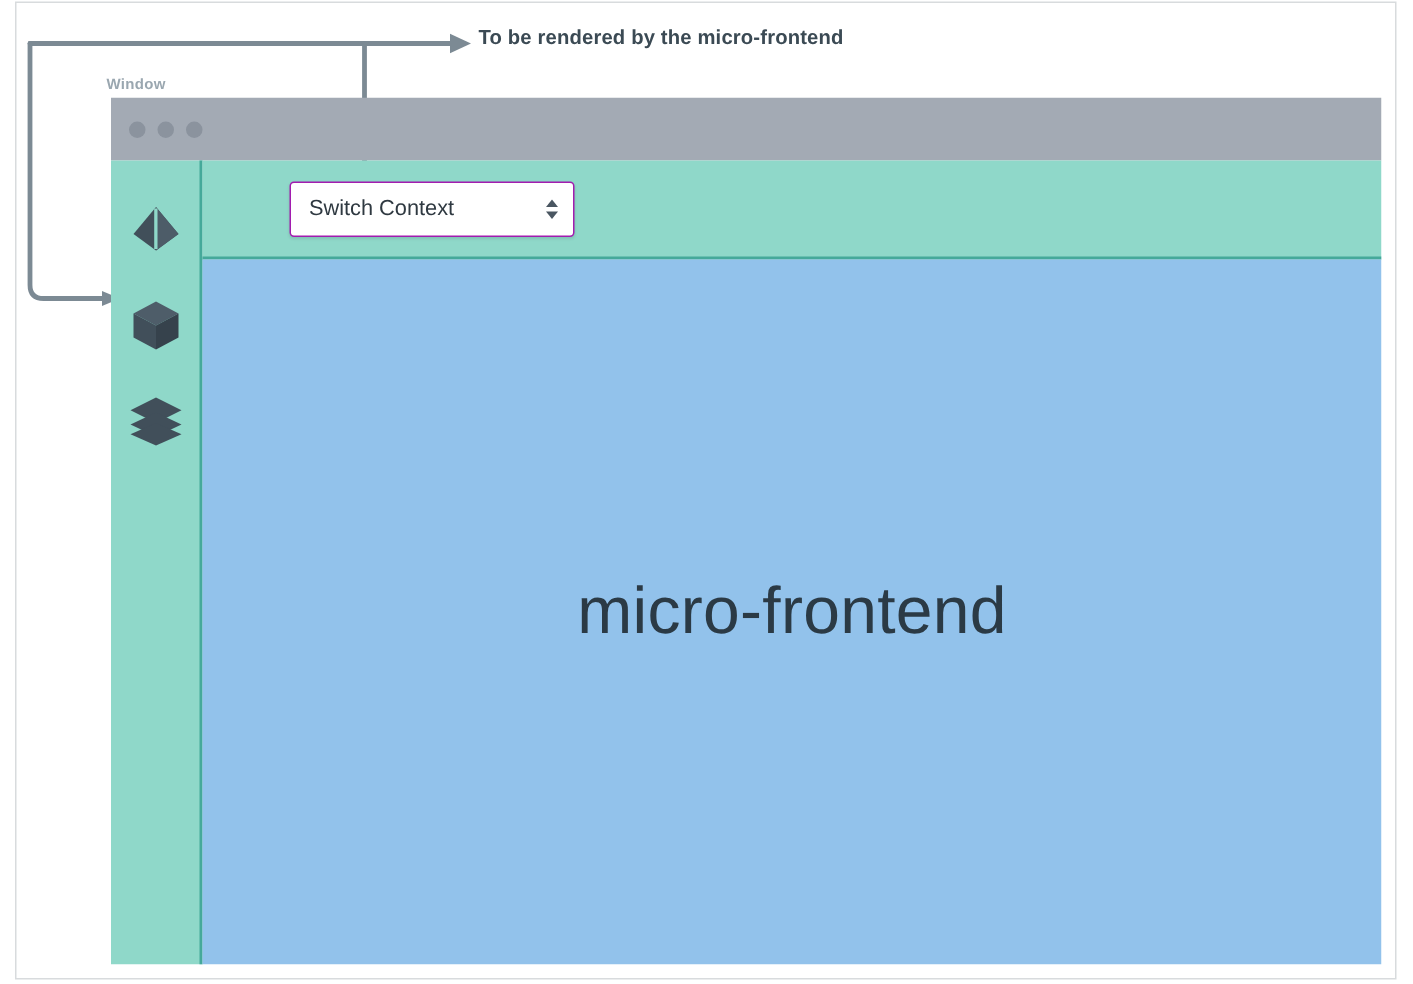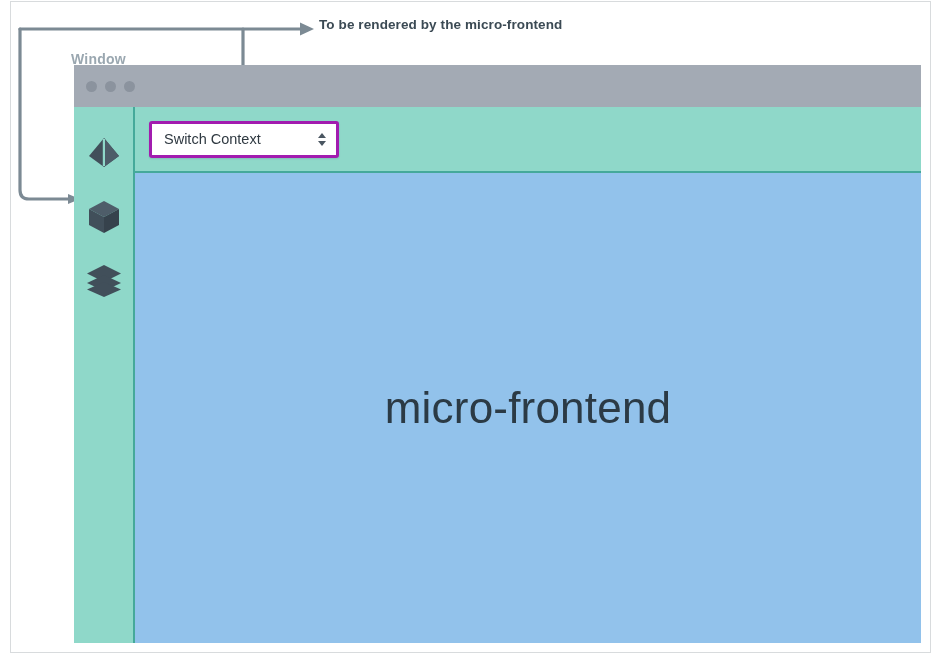--- a/index.html
+++ b/index.html
@@ -62,21 +62,21 @@
     color: #3b4a54;
     letter-spacing: 0.1px;
     white-space: nowrap;
   }
 
   
   .window-label {
     position: absolute;
     left: 71px;
     top: 51px;
-    font-size: 14px;
+    font-size: 10px;
     font-weight: bold;
     color: #9aa7b0;
     letter-spacing: 0.2px;
   }
 
   .window {
     position: absolute;
     left: 74px;
     top: 65px;
     width: 847px;
@@ -141,28 +141,29 @@
     align-items: center;
     padding-left: 14px;
     box-sizing: border-box;
     flex: 0 0 66px;
   }
 
   .select {
     width: 190px;
     height: 37px;
     background: #ffffff;
-    border: 3px solid #a21caf;
+    border: 1px solid #a21caf;
     border-radius: 3px;
     box-shadow: 0 1px 2px rgba(0,0,0,0.10);
     display: flex;
     align-items: center;
     padding: 0 10px 0 12px;
     box-sizing: border-box;
     justify-content: space-between;
+    margin-left: 44px;
   }
   .select-label {
     font-size: 14.5px;
     color: #2f3941;
     white-space: nowrap;
   }
   .stepper {
     display: flex;
     flex-direction: column;
     align-items: center;

